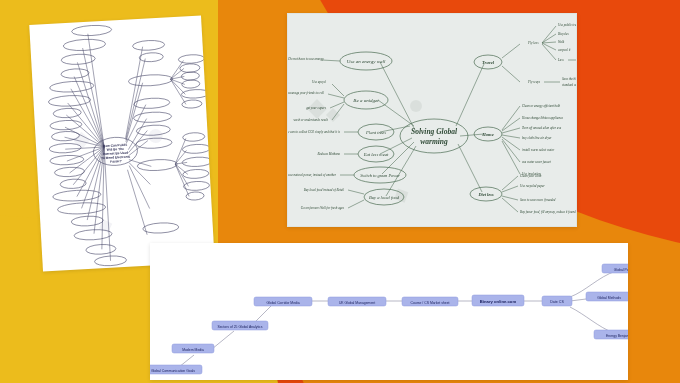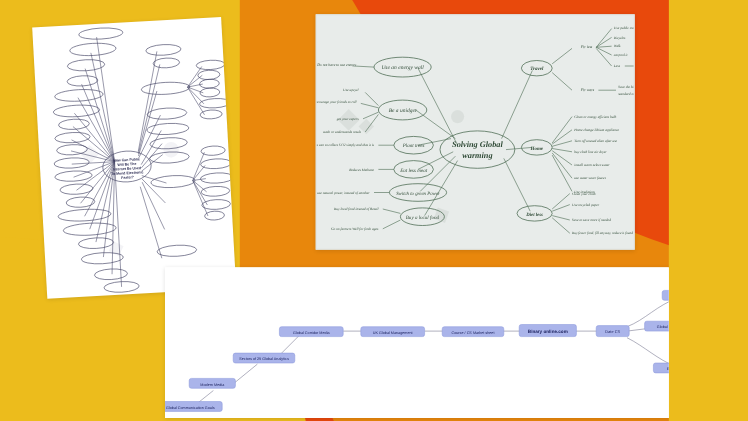--- a/index.html
+++ b/index.html
@@ -2,21 +2,21 @@
 <html><head>
 <meta charset="utf-8">
 <style>
   html,body{margin:0;padding:0;}
   body{
     width:680px;height:383px;overflow:hidden;
     font-family:"Liberation Sans", sans-serif;
     background:#ecbc1c;
     position:relative;
   }
-  #stage{position:absolute;inset:0;width:608px;height:383px;overflow:hidden;text-align:right;}
+  #stage{position:absolute;inset:0;width:680px;height:383px;overflow:hidden;text-align:right;}
 
   
   .bg-base{position:absolute;inset:0;background:#ecbc1c;}
   .bg-orange-right{
     position:absolute;left:218px;top:0;width:462px;height:383px;
     background:#e8870c;
   }
   .bg-red-topright{
     position:absolute;left:278px;top:-160px;width:560px;height:420px;
     background:#e8490c;

